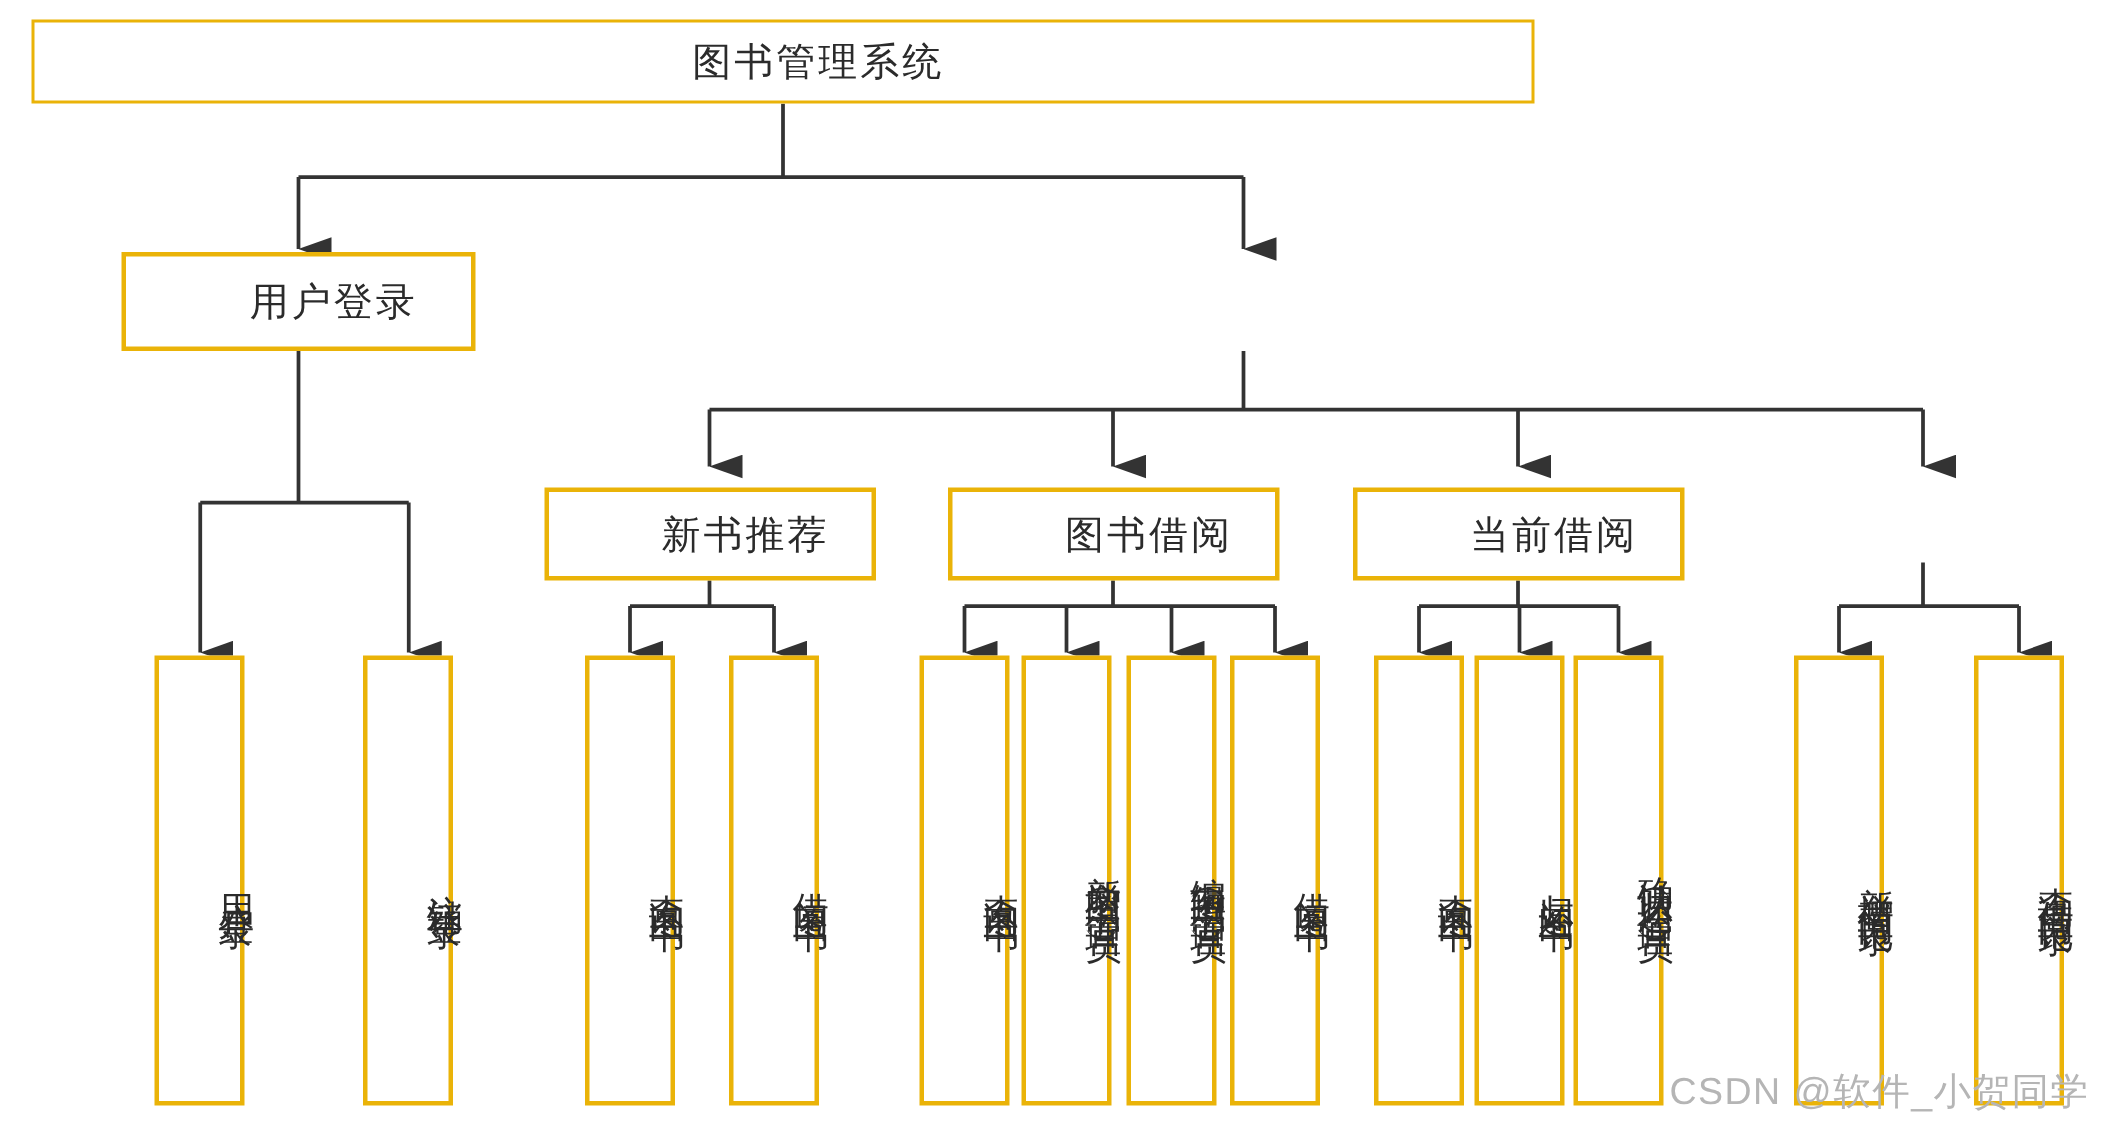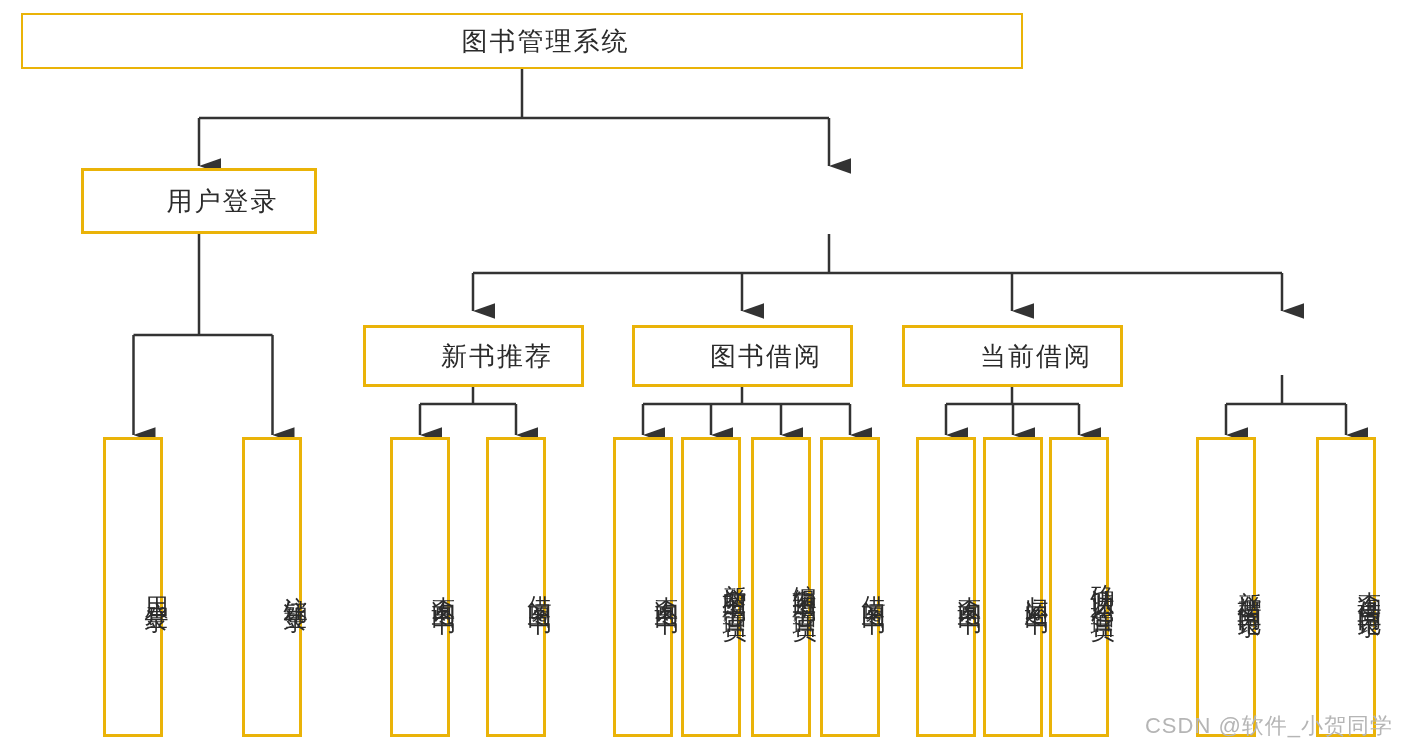--- a/index.html
+++ b/index.html
@@ -29,21 +29,21 @@
     writing-mode:vertical-lr;
     text-orientation:mixed;
     font-size:24px;
     letter-spacing:5px;
     line-height:1;
     white-space:nowrap;
   }
   .watermark{
     position:absolute;
     right:12px;top:711px;
-    font-size:22px;
+    font-size:25px;
     color:#b5b5b5;
     letter-spacing:1px;
     white-space:nowrap;
   }
 </style>
 </head>
 <body>
 
 <div class="canvas">
 

